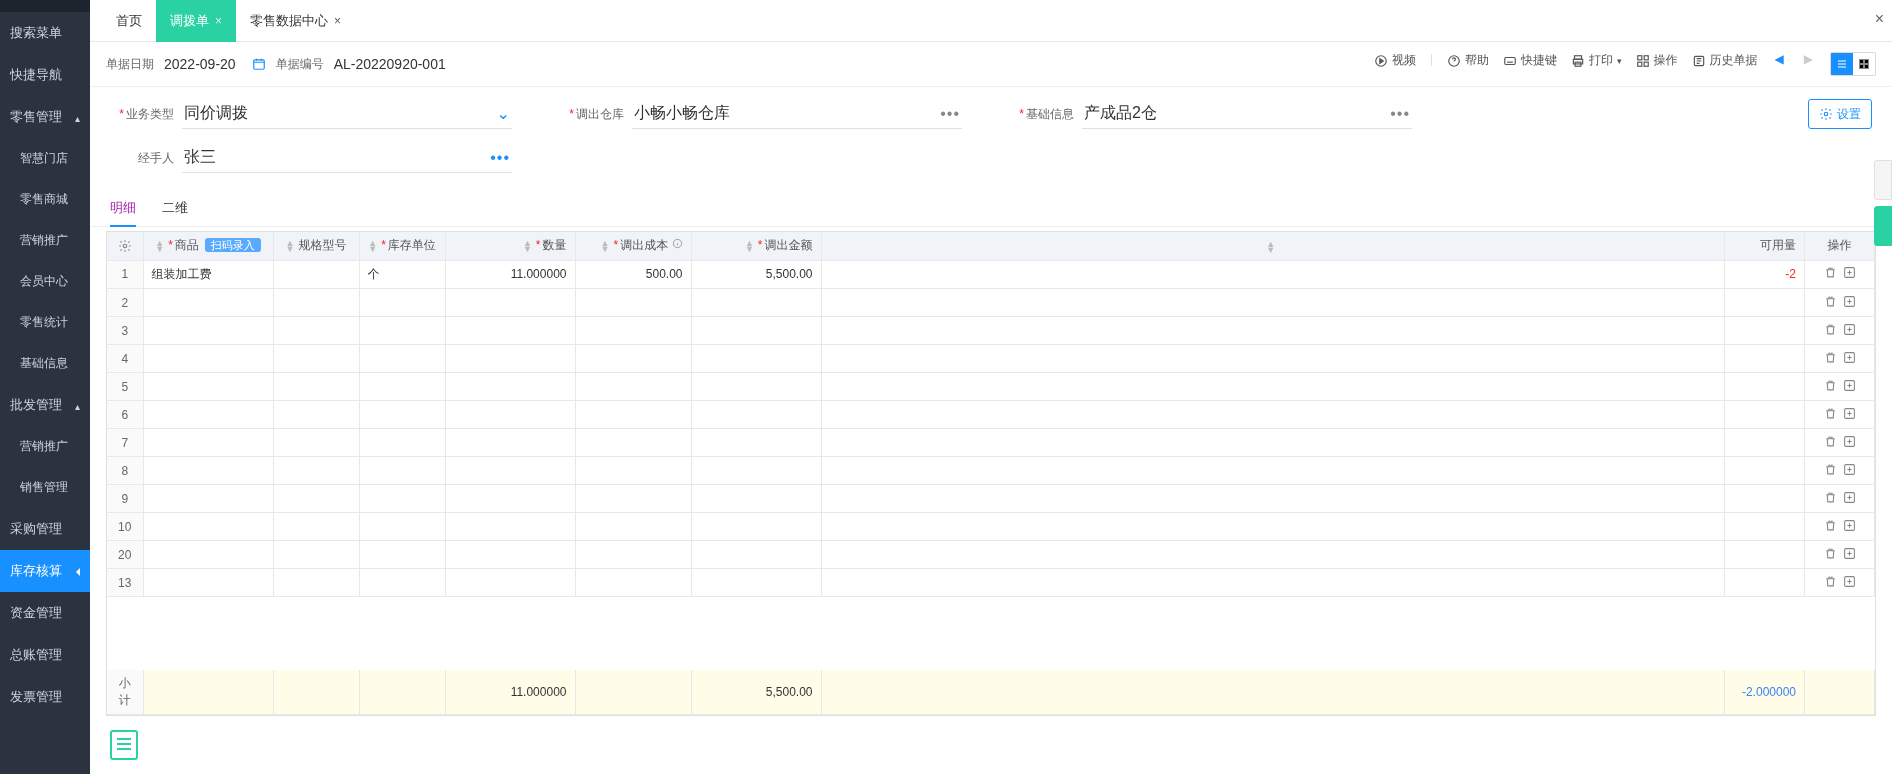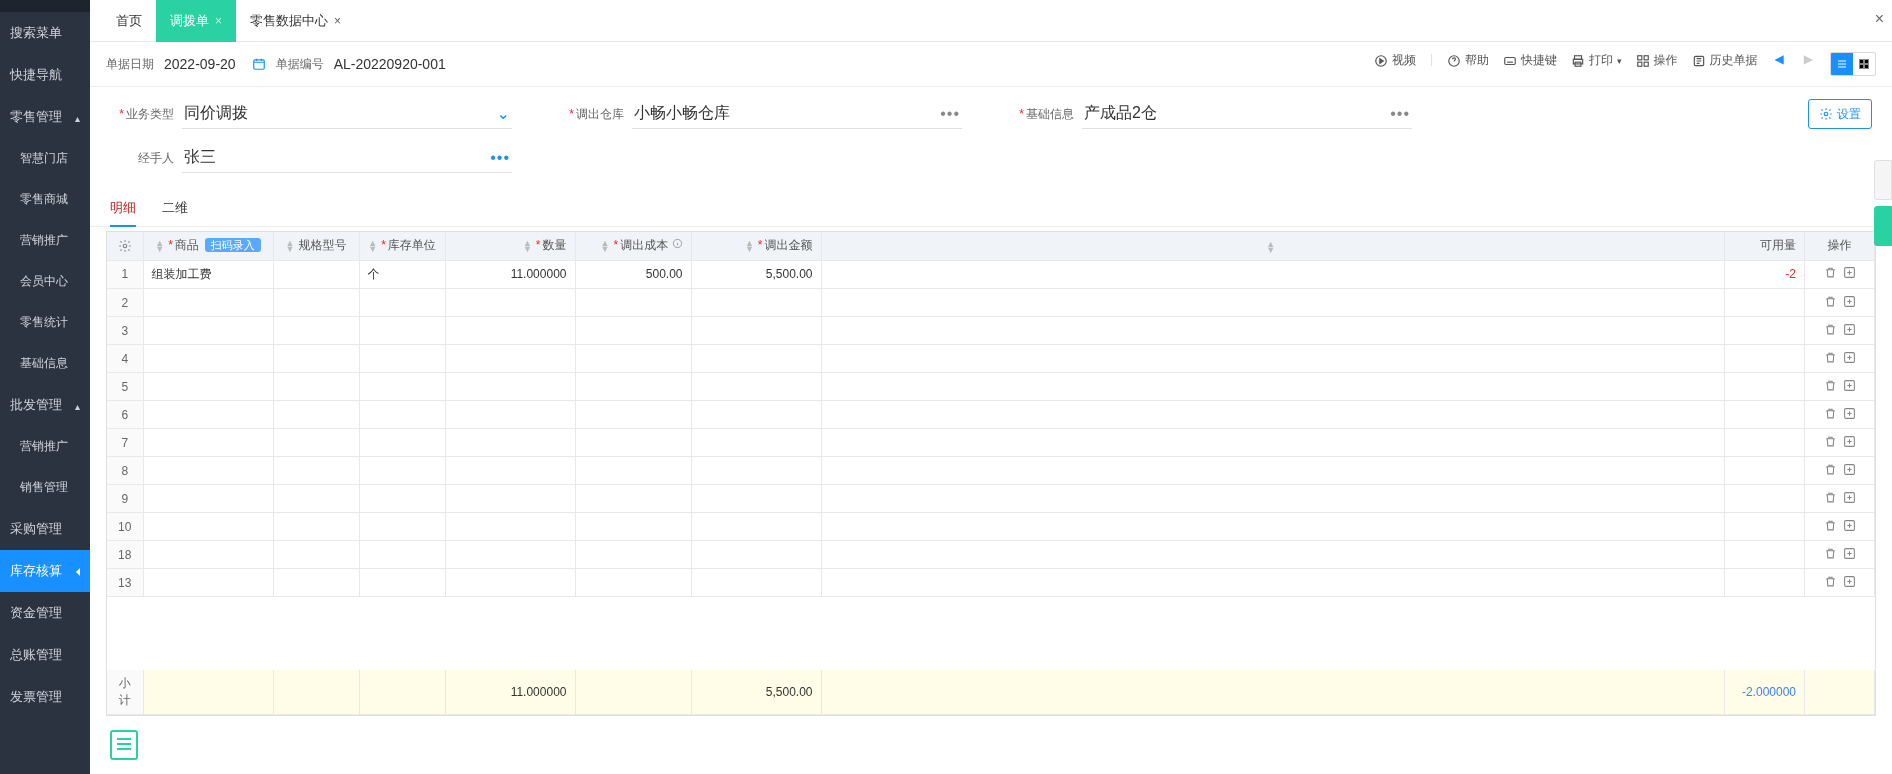--- a/index.html
+++ b/index.html
@@ -48,21 +48,21 @@
 .form-item .req { color: #f5222d; margin-right: 2px; }
 .form-control { border-bottom: 1px solid #e0e0e0; min-width: 330px; display: flex; align-items: center; justify-content: space-between; padding: 4px 2px; font-size: 16px; }
 .form-control.narrow { min-width: 330px; }
 .form-control .suffix { color: #1890ff; cursor: pointer; }
 .dots { color: #888; letter-spacing: 1px; cursor: pointer; }
 .settings-btn { margin-left: auto; border: 1px solid #1890ff; color: #1890ff; border-radius: 3px; padding: 4px 10px; display: inline-flex; align-items: center; gap: 4px; cursor: pointer; font-size: 12px; }
 
 
 .sub-tabs { display: flex; padding: 0 20px; gap: 26px; border-bottom: 1px solid #eee; }
 .sub-tab { padding: 8px 0; font-size: 13px; cursor: pointer; color: #333; }
-.sub-tab.active { color: #b91c1c; border-bottom: 2px solid #1890ff; margin-bottom: -1px; }
+.sub-tab.active { color: #a21caf; border-bottom: 2px solid #1890ff; margin-bottom: -1px; }
 
 
 .table-wrap { padding: 4px 16px 0; flex: 1; overflow: hidden; display: flex; flex-direction: column; }
 .grid { border: 1px solid #e0e0e0; flex: 1; display: flex; flex-direction: column; overflow: hidden; }
 .grid table { border-collapse: collapse; width: 100%; table-layout: fixed; }
 .grid th, .grid td { border-right: 1px solid #e8e8e8; border-bottom: 1px solid #e8e8e8; padding: 5px 8px; height: 28px; font-size: 12px; background: #fff; }
 .grid th { background: #f0f3f7; font-weight: normal; color: #555; position: relative; }
 .grid th .sort { color: #bbb; font-size: 9px; display:inline-flex; flex-direction:column; line-height:6px; margin-right:4px; vertical-align:middle;}
 .grid th .req { color: #f5222d; margin-right: 2px; }
 .grid .rn { text-align: center; color: #666; background: #fafafa; }
@@ -561,21 +561,21 @@
                         <path d="M4 7h16M9 7V4h6v3M6 7l1 13h10l1-13"></path>
                       </svg>
                     </span><span>
                       <svg width="13" height="13" viewBox="0 0 24 24" fill="none" stroke="#888" stroke-width="2">
                         <rect x="3" y="3" width="18" height="18" rx="2"></rect>
                         <path d="M12 8v8M8 12h8"></path>
                       </svg>
                     </span></td>
                 </tr>
                 <tr>
-                  <td class="rn">18</td>
+                  <td class="rn">20</td>
                   <td></td>
                   <td></td>
                   <td></td>
                   <td></td>
                   <td></td>
                   <td></td>
                   <td></td>
                   <td></td>
                   <td class="row-actions"><span>
                       <svg width="13" height="13" viewBox="0 0 24 24" fill="none" stroke="#888" stroke-width="2">

